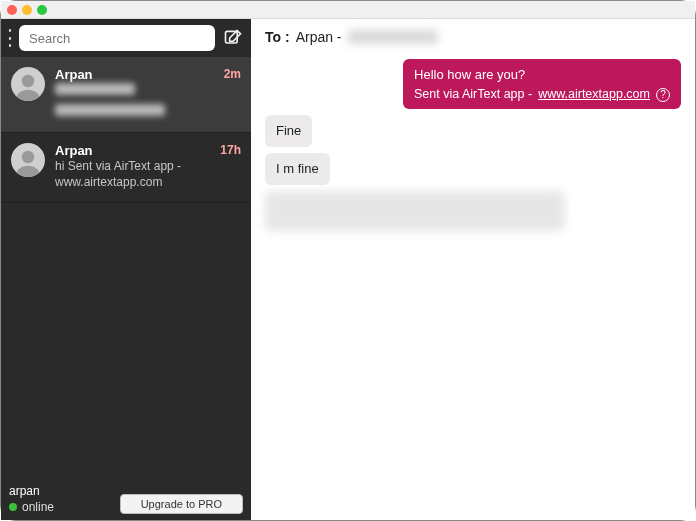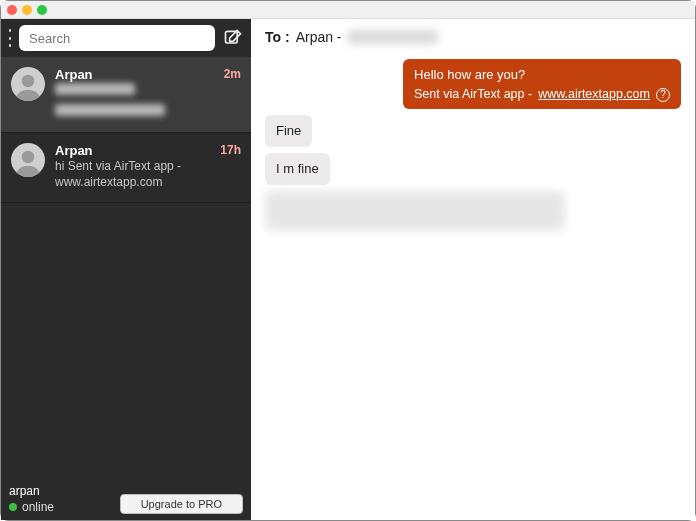--- a/index.html
+++ b/index.html
@@ -1,20 +1,20 @@
 <!DOCTYPE html>
 <html><head>
 <meta charset="utf-8">
 <style>
   * { box-sizing: border-box; margin: 0; padding: 0; font-family: -apple-system, BlinkMacSystemFont, "Segoe UI", Helvetica, Arial, sans-serif; }
   html, body { width: 696px; height: 521px; overflow: hidden; }
   .app {
     width: 696px; height: 521px;
     display: flex; flex-direction: column;
-    border: 1px solid #888; border-radius: 8px;
+    border: 1px solid #888; border-radius: 15px;
     background: #fff;
   }
   .titlebar {
     height: 18px; width: 100%;
     background: #f0f0f0;
     display: flex; align-items: center; gap: 5px; padding-left: 6px;
     border-bottom: 1px solid #ddd;
   }
   .tb-dot { width: 10px; height: 10px; border-radius: 50%; }
   .tb-red { background: #ff5f57; }
@@ -75,21 +75,21 @@
   }
   .chat-header .to-label { font-weight:600; }
   .hdr-name { font-weight:400; color:#222; }
   .hdr-blur { display:inline-block; width:90px; height:14px; background:#d9d9d9; filter:blur(4px); border-radius:3px; }
   .messages {
     flex:1; padding: 8px 14px 8px 14px; display:flex; flex-direction:column; gap:6px; overflow:hidden;
   }
   .bubble {
     max-width: 68%; padding: 7px 11px; border-radius: 6px; font-size: 13px; line-height:1.35;
   }
-  .out { align-self:flex-end; background:#c2410c; color:#fff; }
+  .out { align-self:flex-end; background:#be185d; color:#fff; }
   .out a { color:#fff; text-decoration:underline; }
   .in { align-self:flex-start; background:#eceaea; color:#222; }
   .sent-line { display:flex; align-items:flex-end; gap:6px; margin-top:2px; font-size:12.5px; }
   .help-icon { width:14px; height:14px; border:1.5px solid #fff; border-radius:50%; display:inline-flex; align-items:center; justify-content:center; font-size:10px; line-height:1; }
   .blur-bubble {
     align-self:flex-start; width:300px; height:40px; background:#e6e6e6; border-radius:6px; filter:blur(5px);
   }
   .composer {
     display:flex; align-items:center; gap:10px;
     border-top:1px solid #e0e0e0; padding:10px 12px 12px 12px;

